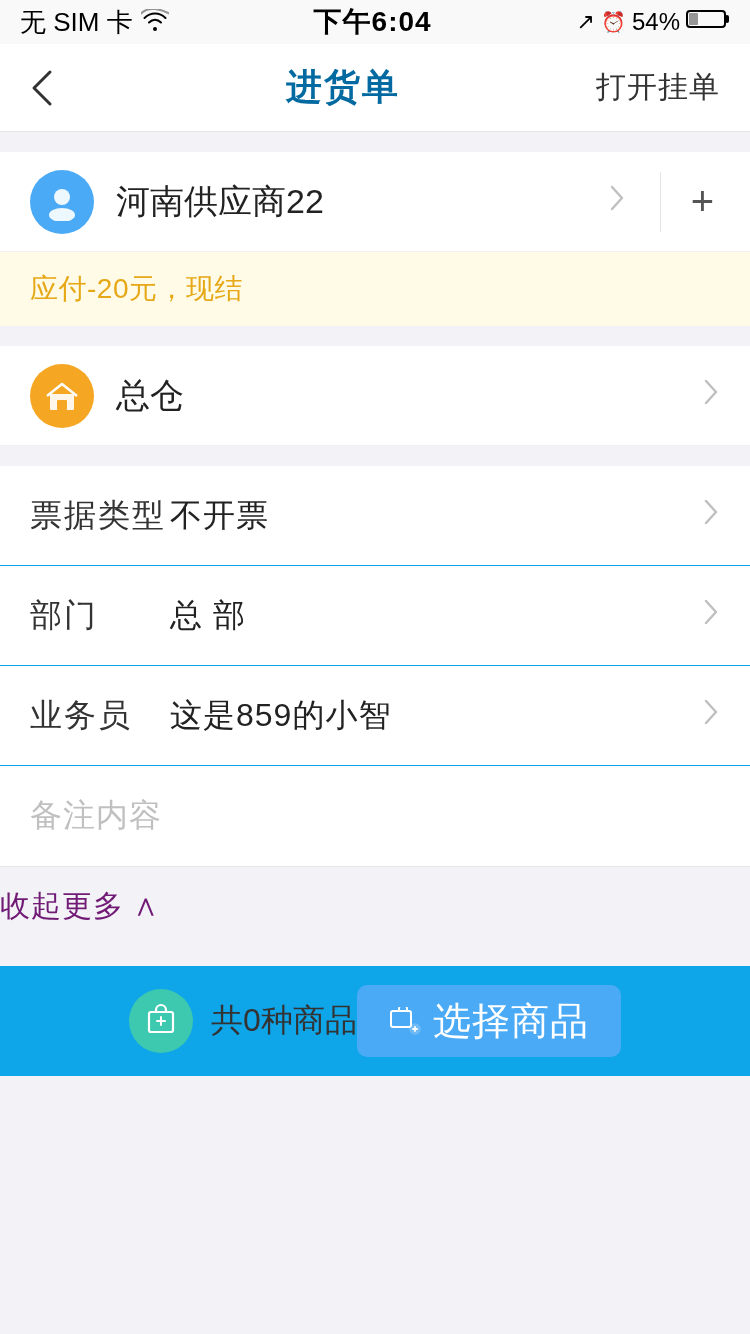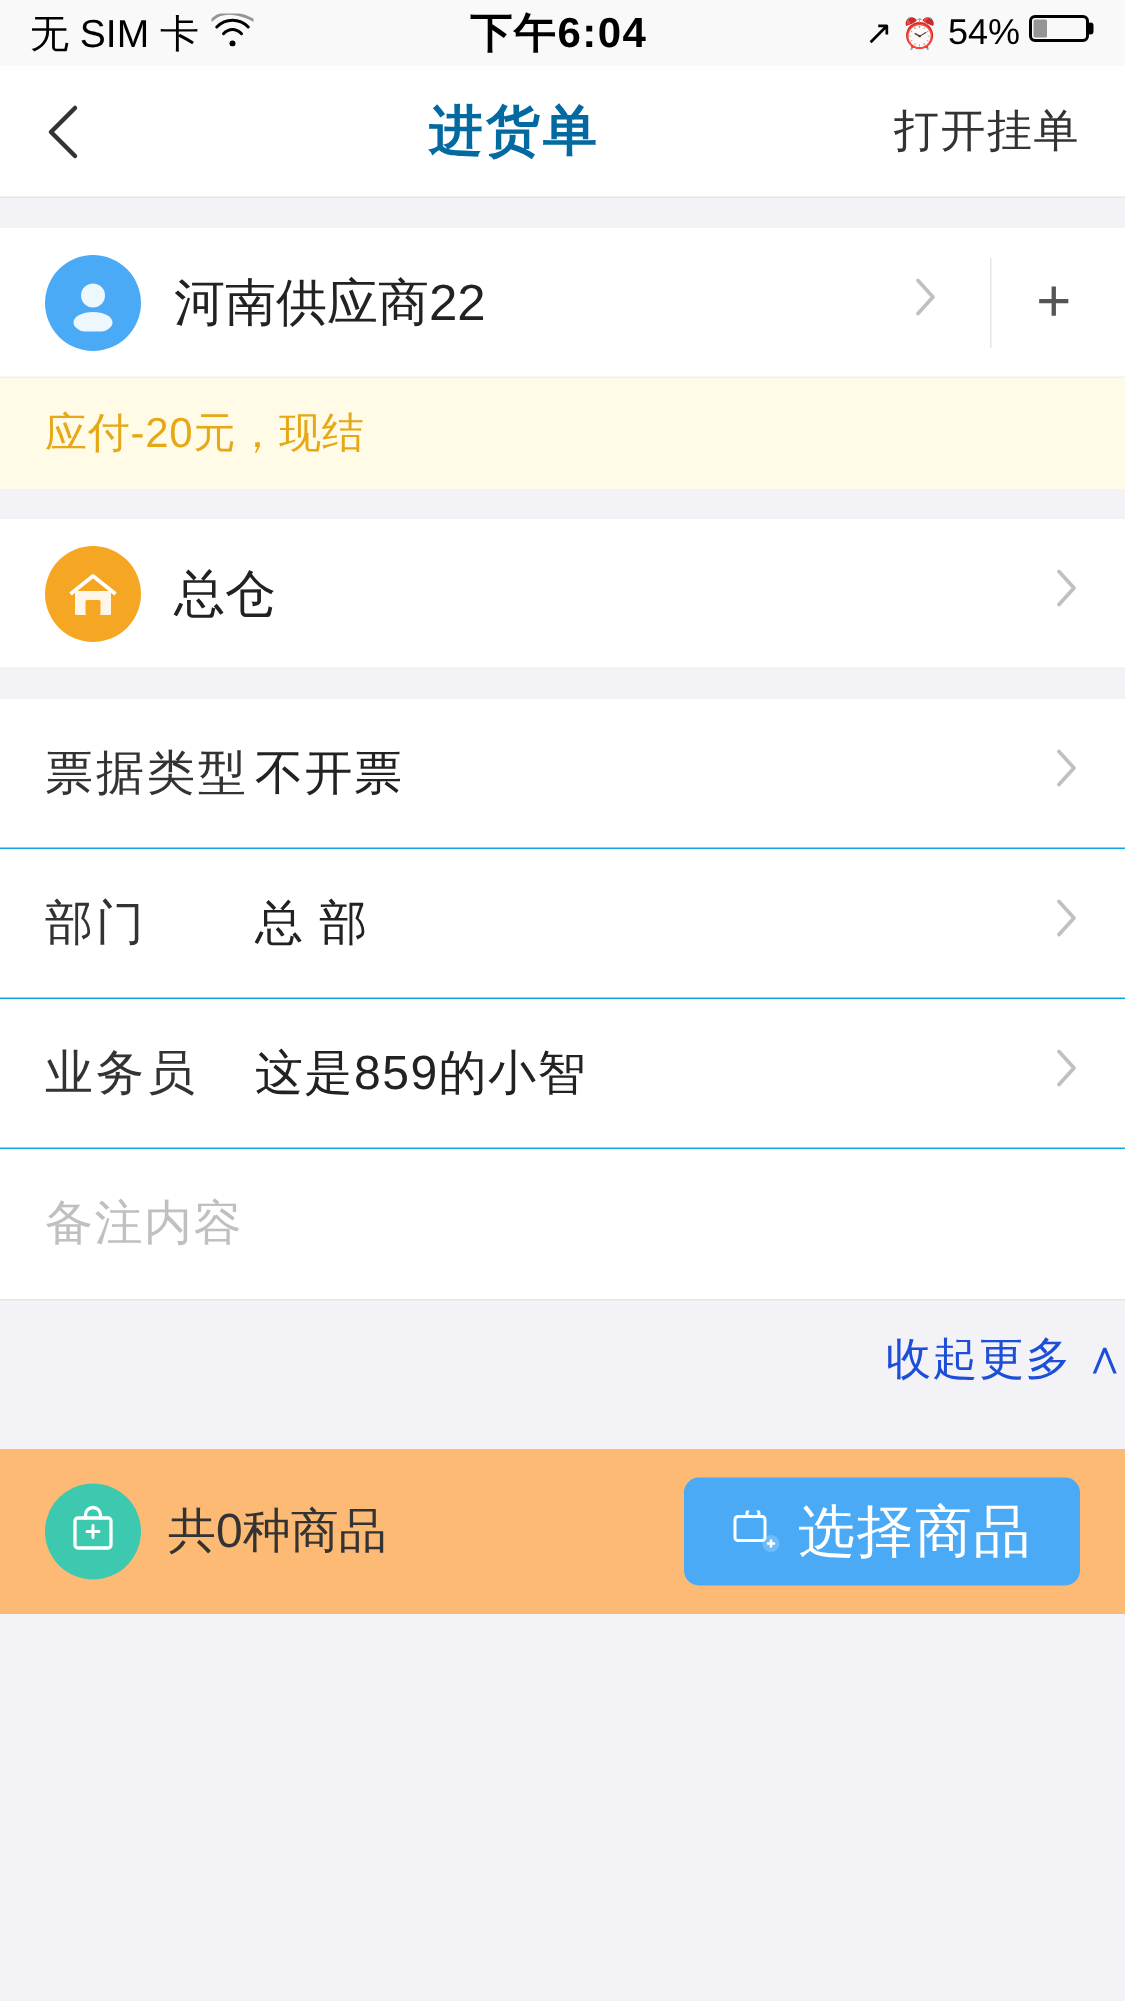--- a/index.html
+++ b/index.html
@@ -209,37 +209,37 @@
     .form-chevron {
       color: #c0c0c0;
       font-size: 30px;
     }
 
     
     .collapse-row {
       height: 80px;
       display: flex;
       align-items: center;
-      justify-content: flex-end;
+      justify-content: flex-start;
       background: #f2f2f7;
       border-top: 1px solid #e5e5e5;
       font-size: 30px;
-      color: #1d4ed8;
+      color: #701a75;
       letter-spacing: 1px;
       cursor: pointer;
     }
 
     
     .bottom-bar {
       display: flex;
       align-items: center;
-      justify-content: space-between;
+      justify-content: center;
       padding: 0 30px;
       height: 110px;
-      background: #fdba74;
+      background: #0ea5e9;
       margin-top: 20px;
     }
     .product-count-area {
       display: flex;
       align-items: center;
       gap: 18px;
     }
     .product-icon {
       width: 64px;
       height: 64px;

